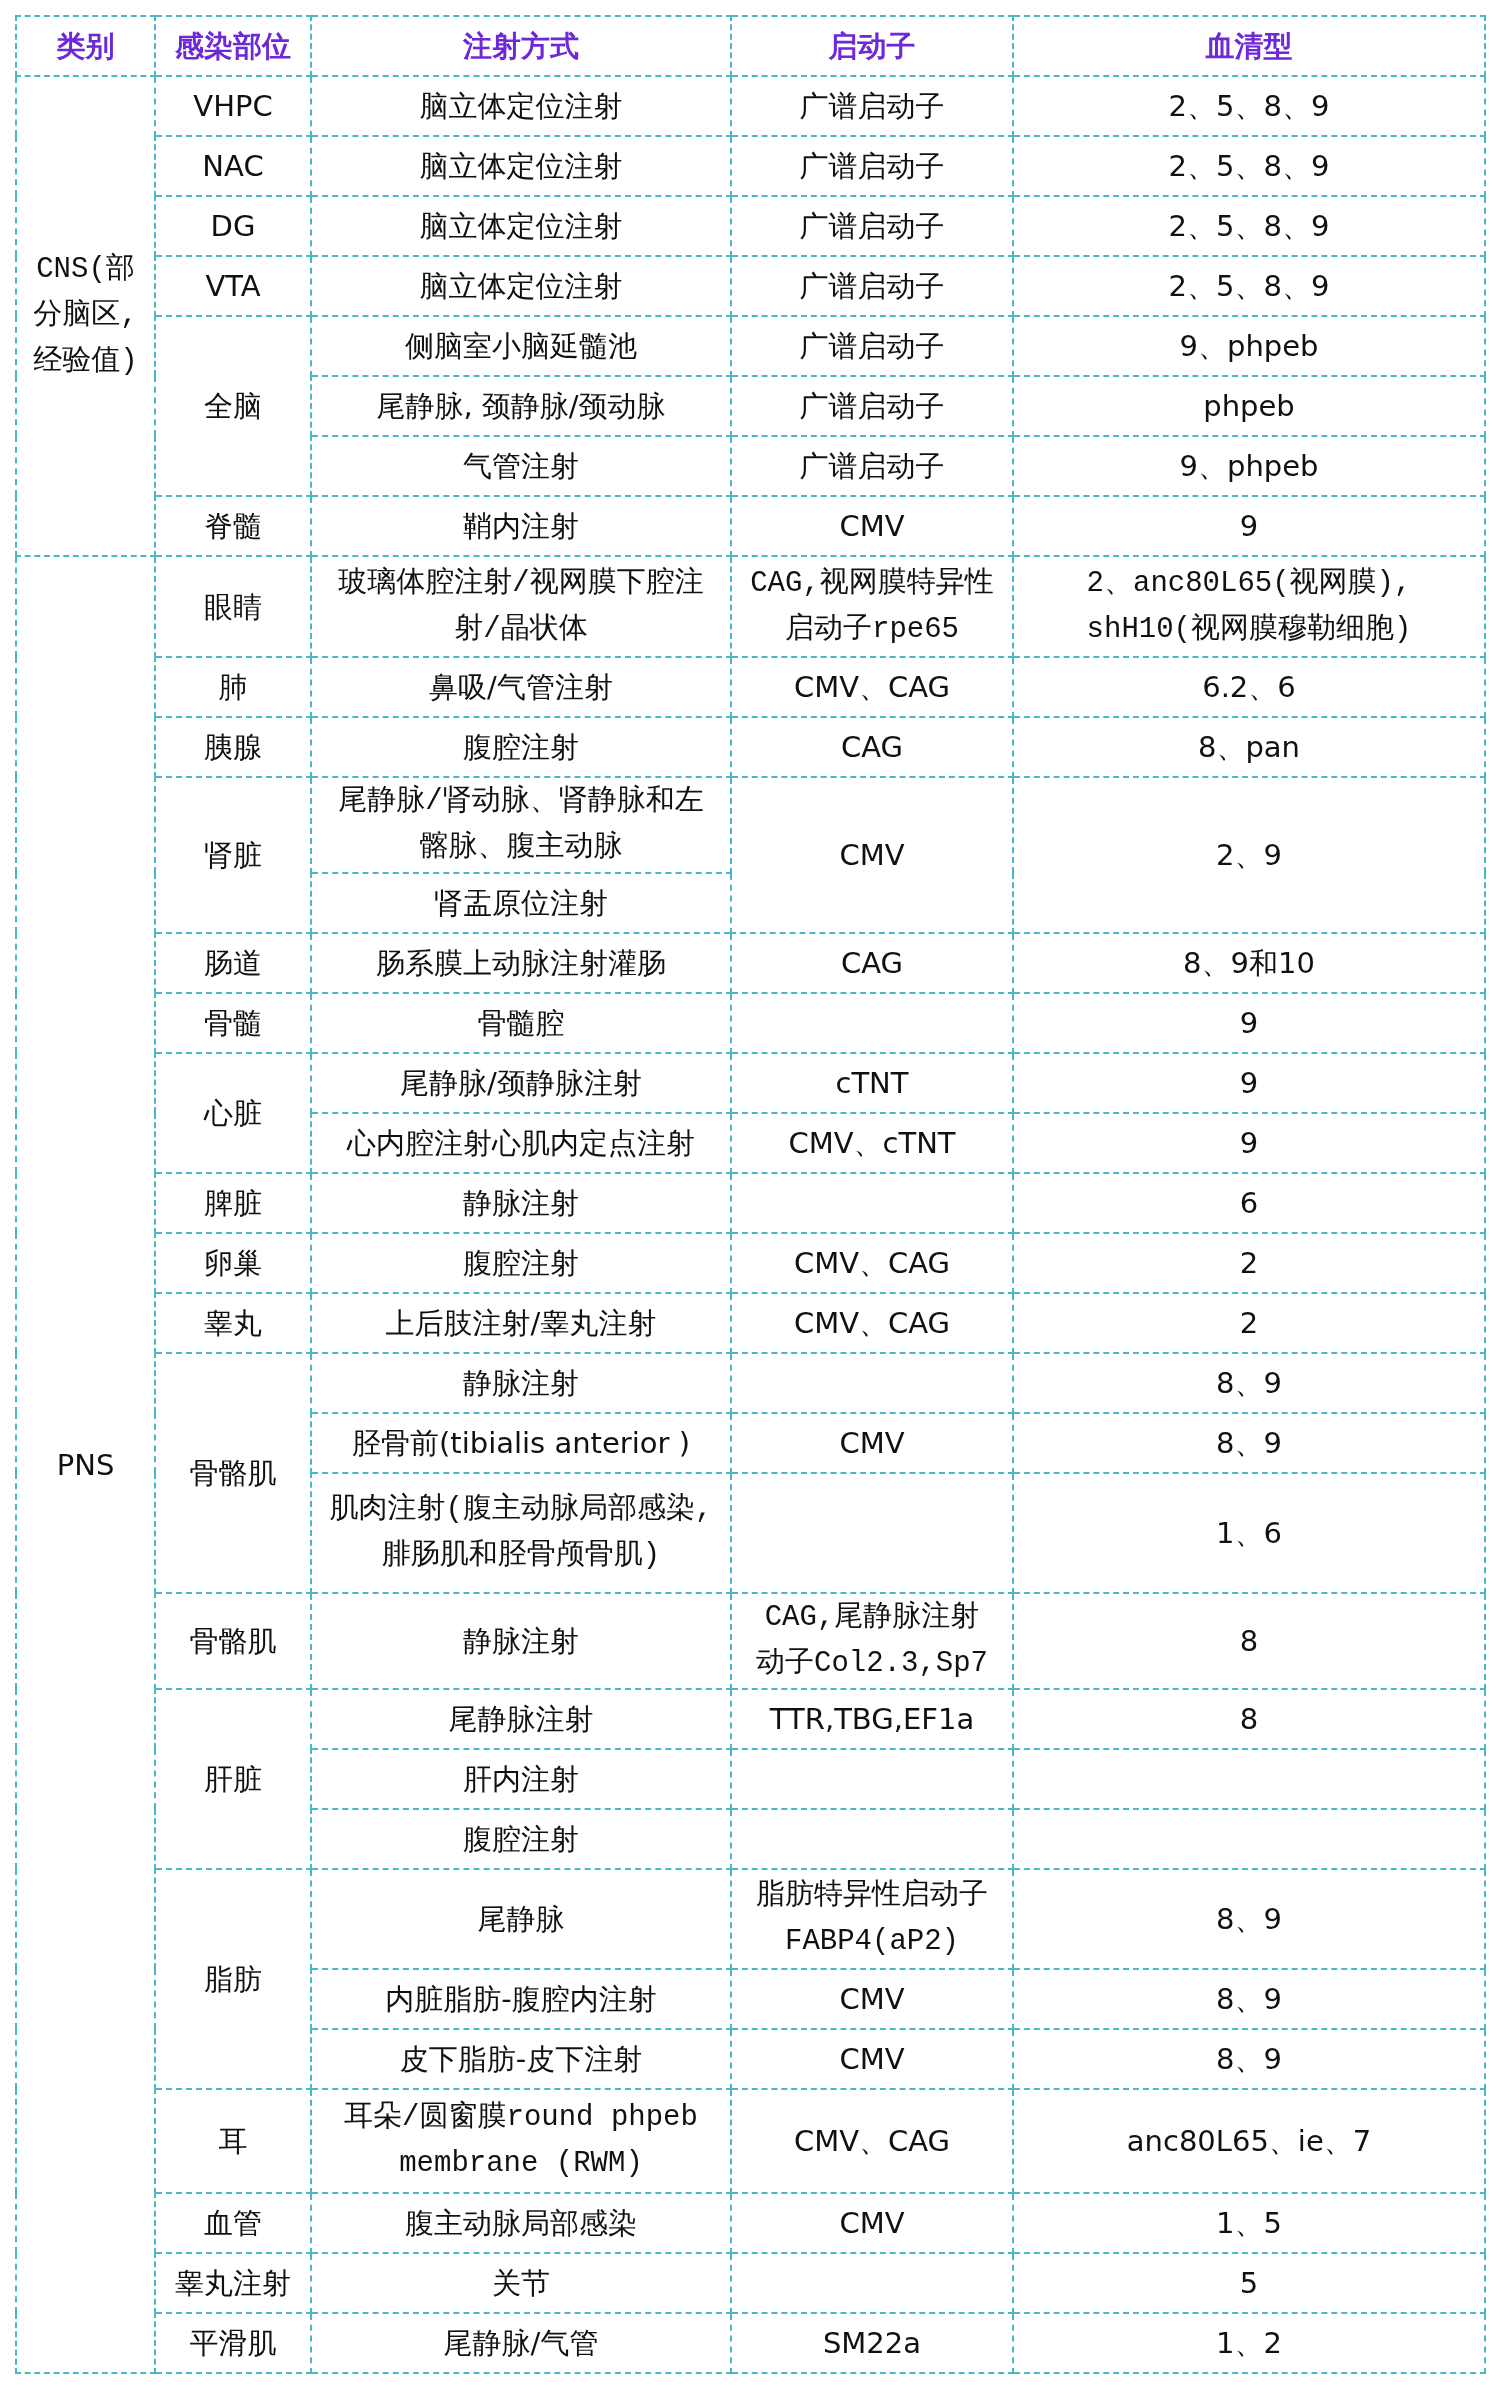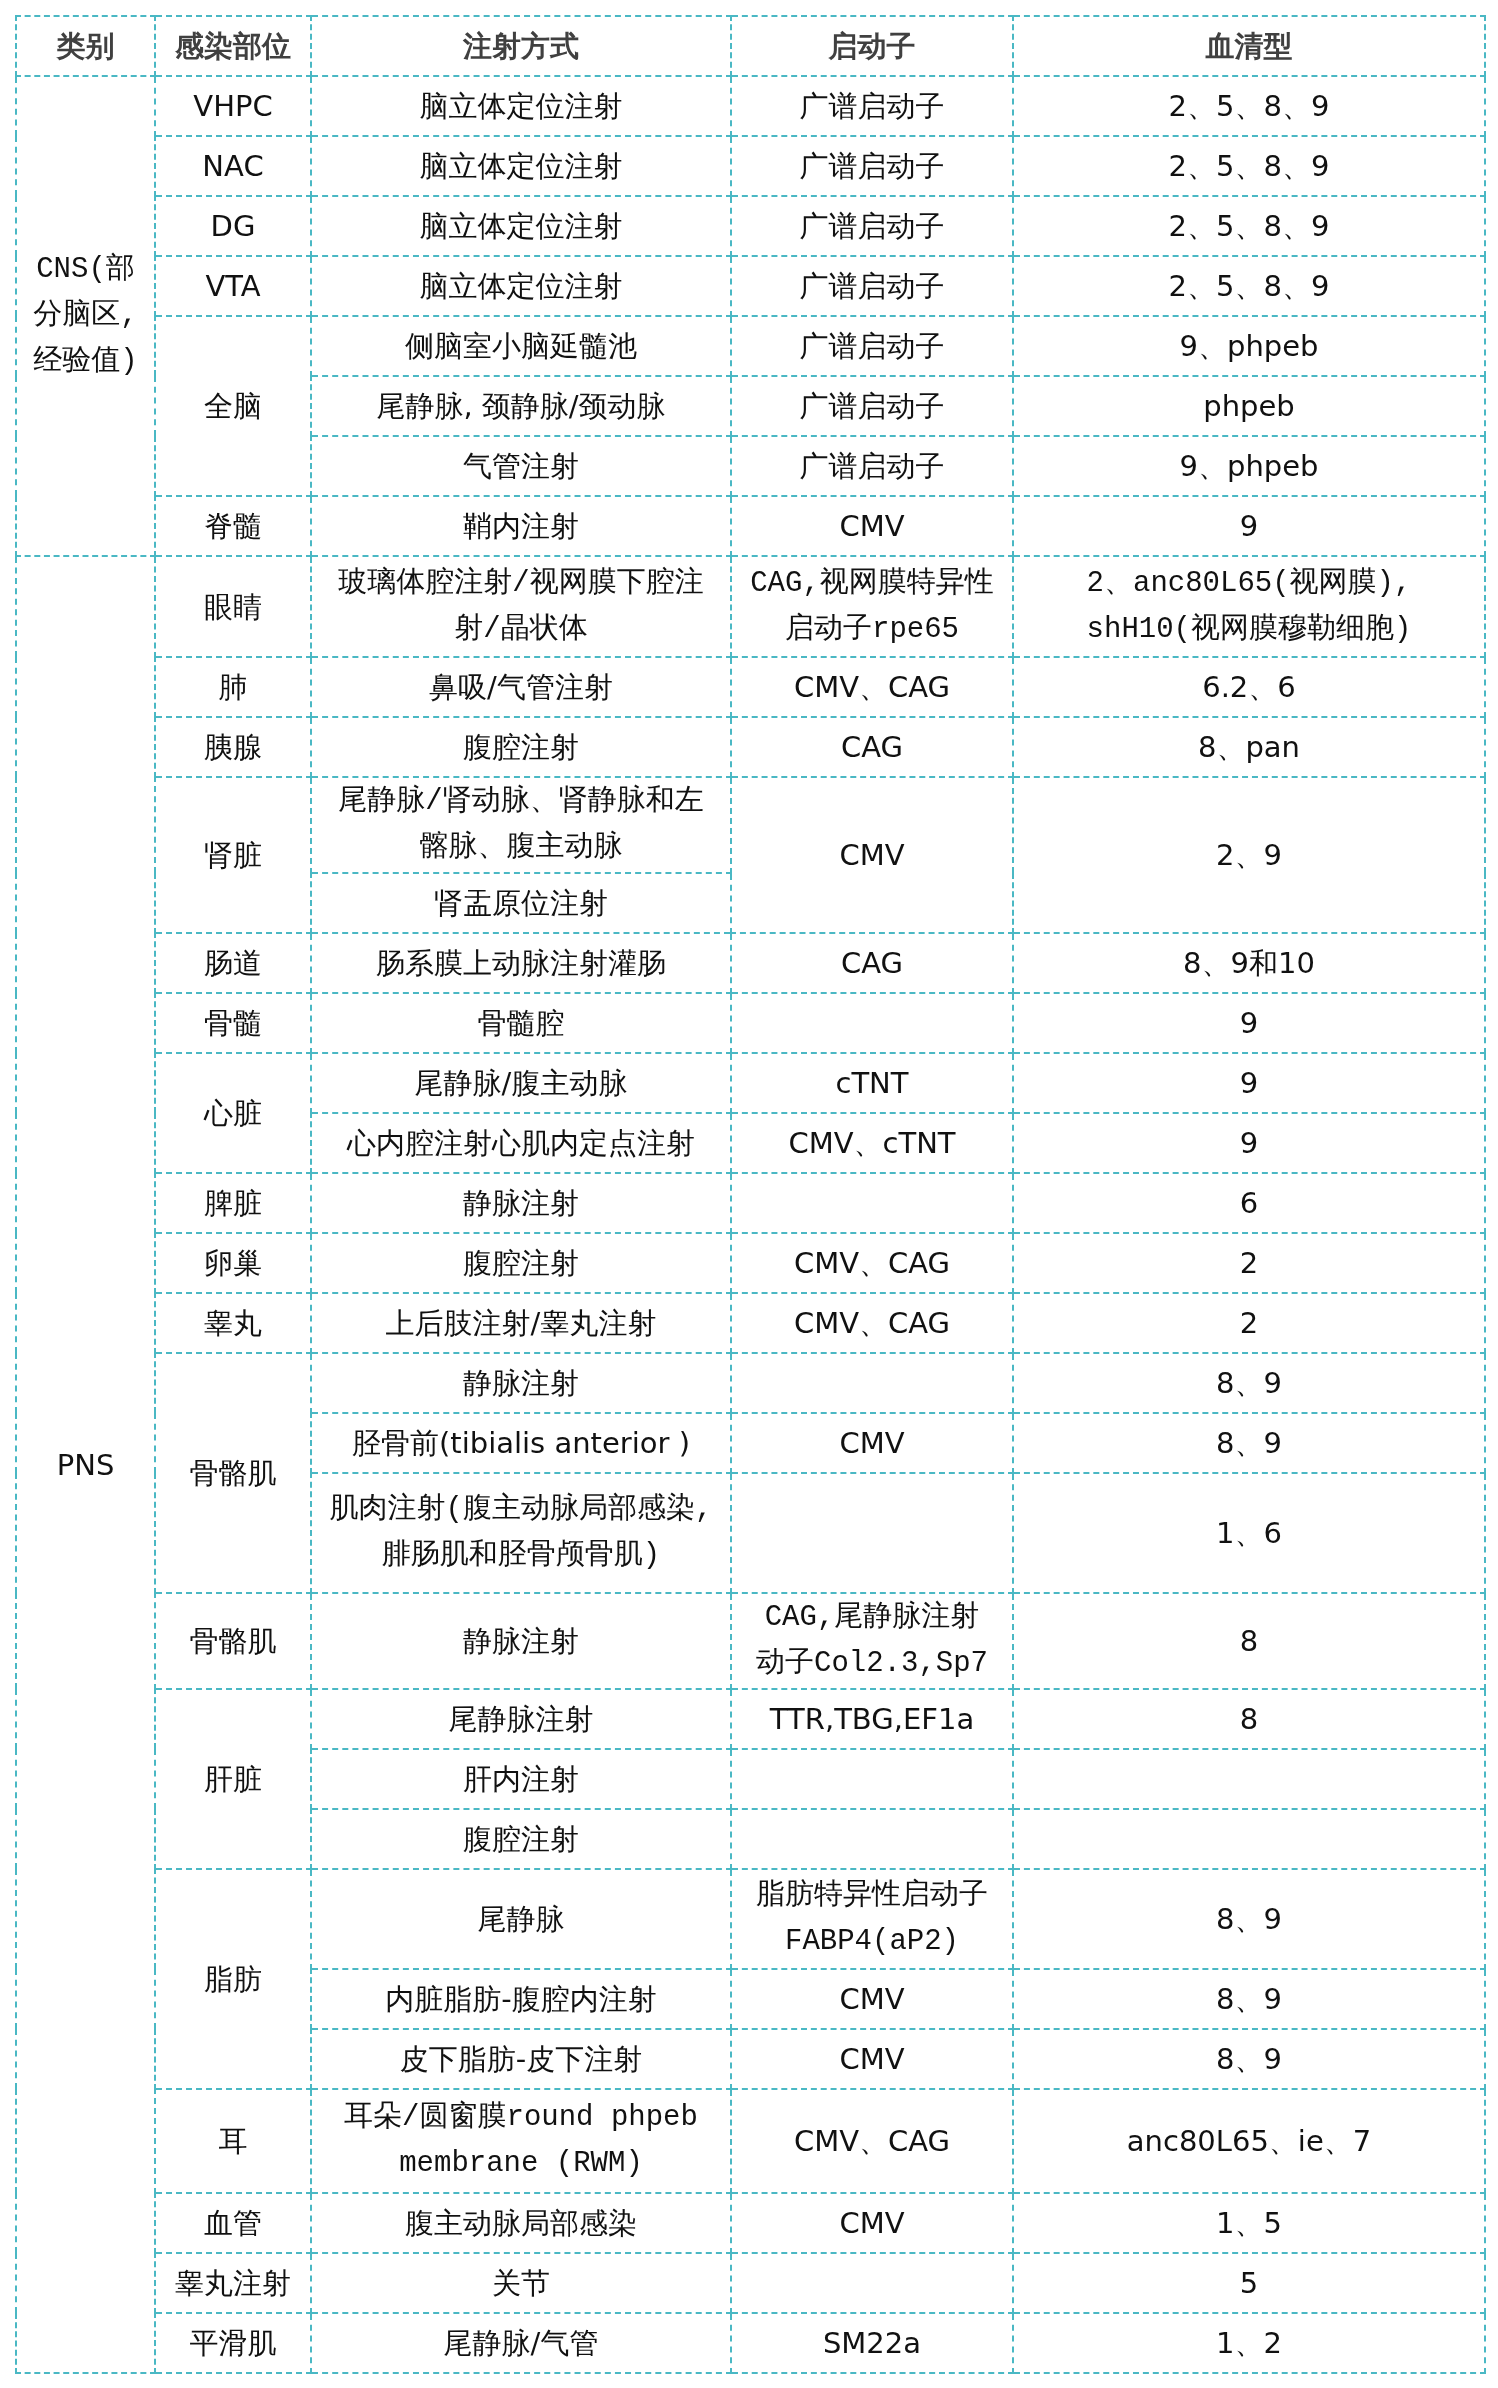--- a/index.html
+++ b/index.html
@@ -13,21 +13,21 @@
   table.aav td, table.aav th {
     border: 2px dashed #4ab8c4;
     text-align: center; vertical-align: middle;
     padding: 0 4px;
     font-size: 29px; line-height: 46px;
     color: #111111; font-weight: normal;
     box-sizing: border-box;
     overflow: hidden;
   }
   table.aav th {
-    color: #404040; font-weight: bold; font-size: 29px;
+    color: #6d28d9; font-weight: bold; font-size: 29px;
   }
   .line { display: block; white-space: nowrap; font-family: Liberation Mono, monospace; }
 </style>
 </head>
 <body>
 
 <table class="aav">
   <colgroup>
     <col style="width:139px">
     <col style="width:156px">
@@ -145,21 +145,21 @@
       <td>8、9和10</td>
     </tr>
     <tr style="height:60px">
       <td>骨髓</td>
       <td>骨髓腔</td>
       <td></td>
       <td>9</td>
     </tr>
     <tr style="height:60px">
       <td rowspan="2">心脏</td>
-      <td>尾静脉/腹主动脉</td>
+      <td>尾静脉/颈静脉注射</td>
       <td>cTNT</td>
       <td>9</td>
     </tr>
     <tr style="height:60px">
       <td>心内腔注射心肌内定点注射</td>
       <td>CMV、cTNT</td>
       <td>9</td>
     </tr>
     <tr style="height:60px">
       <td>脾脏</td>

